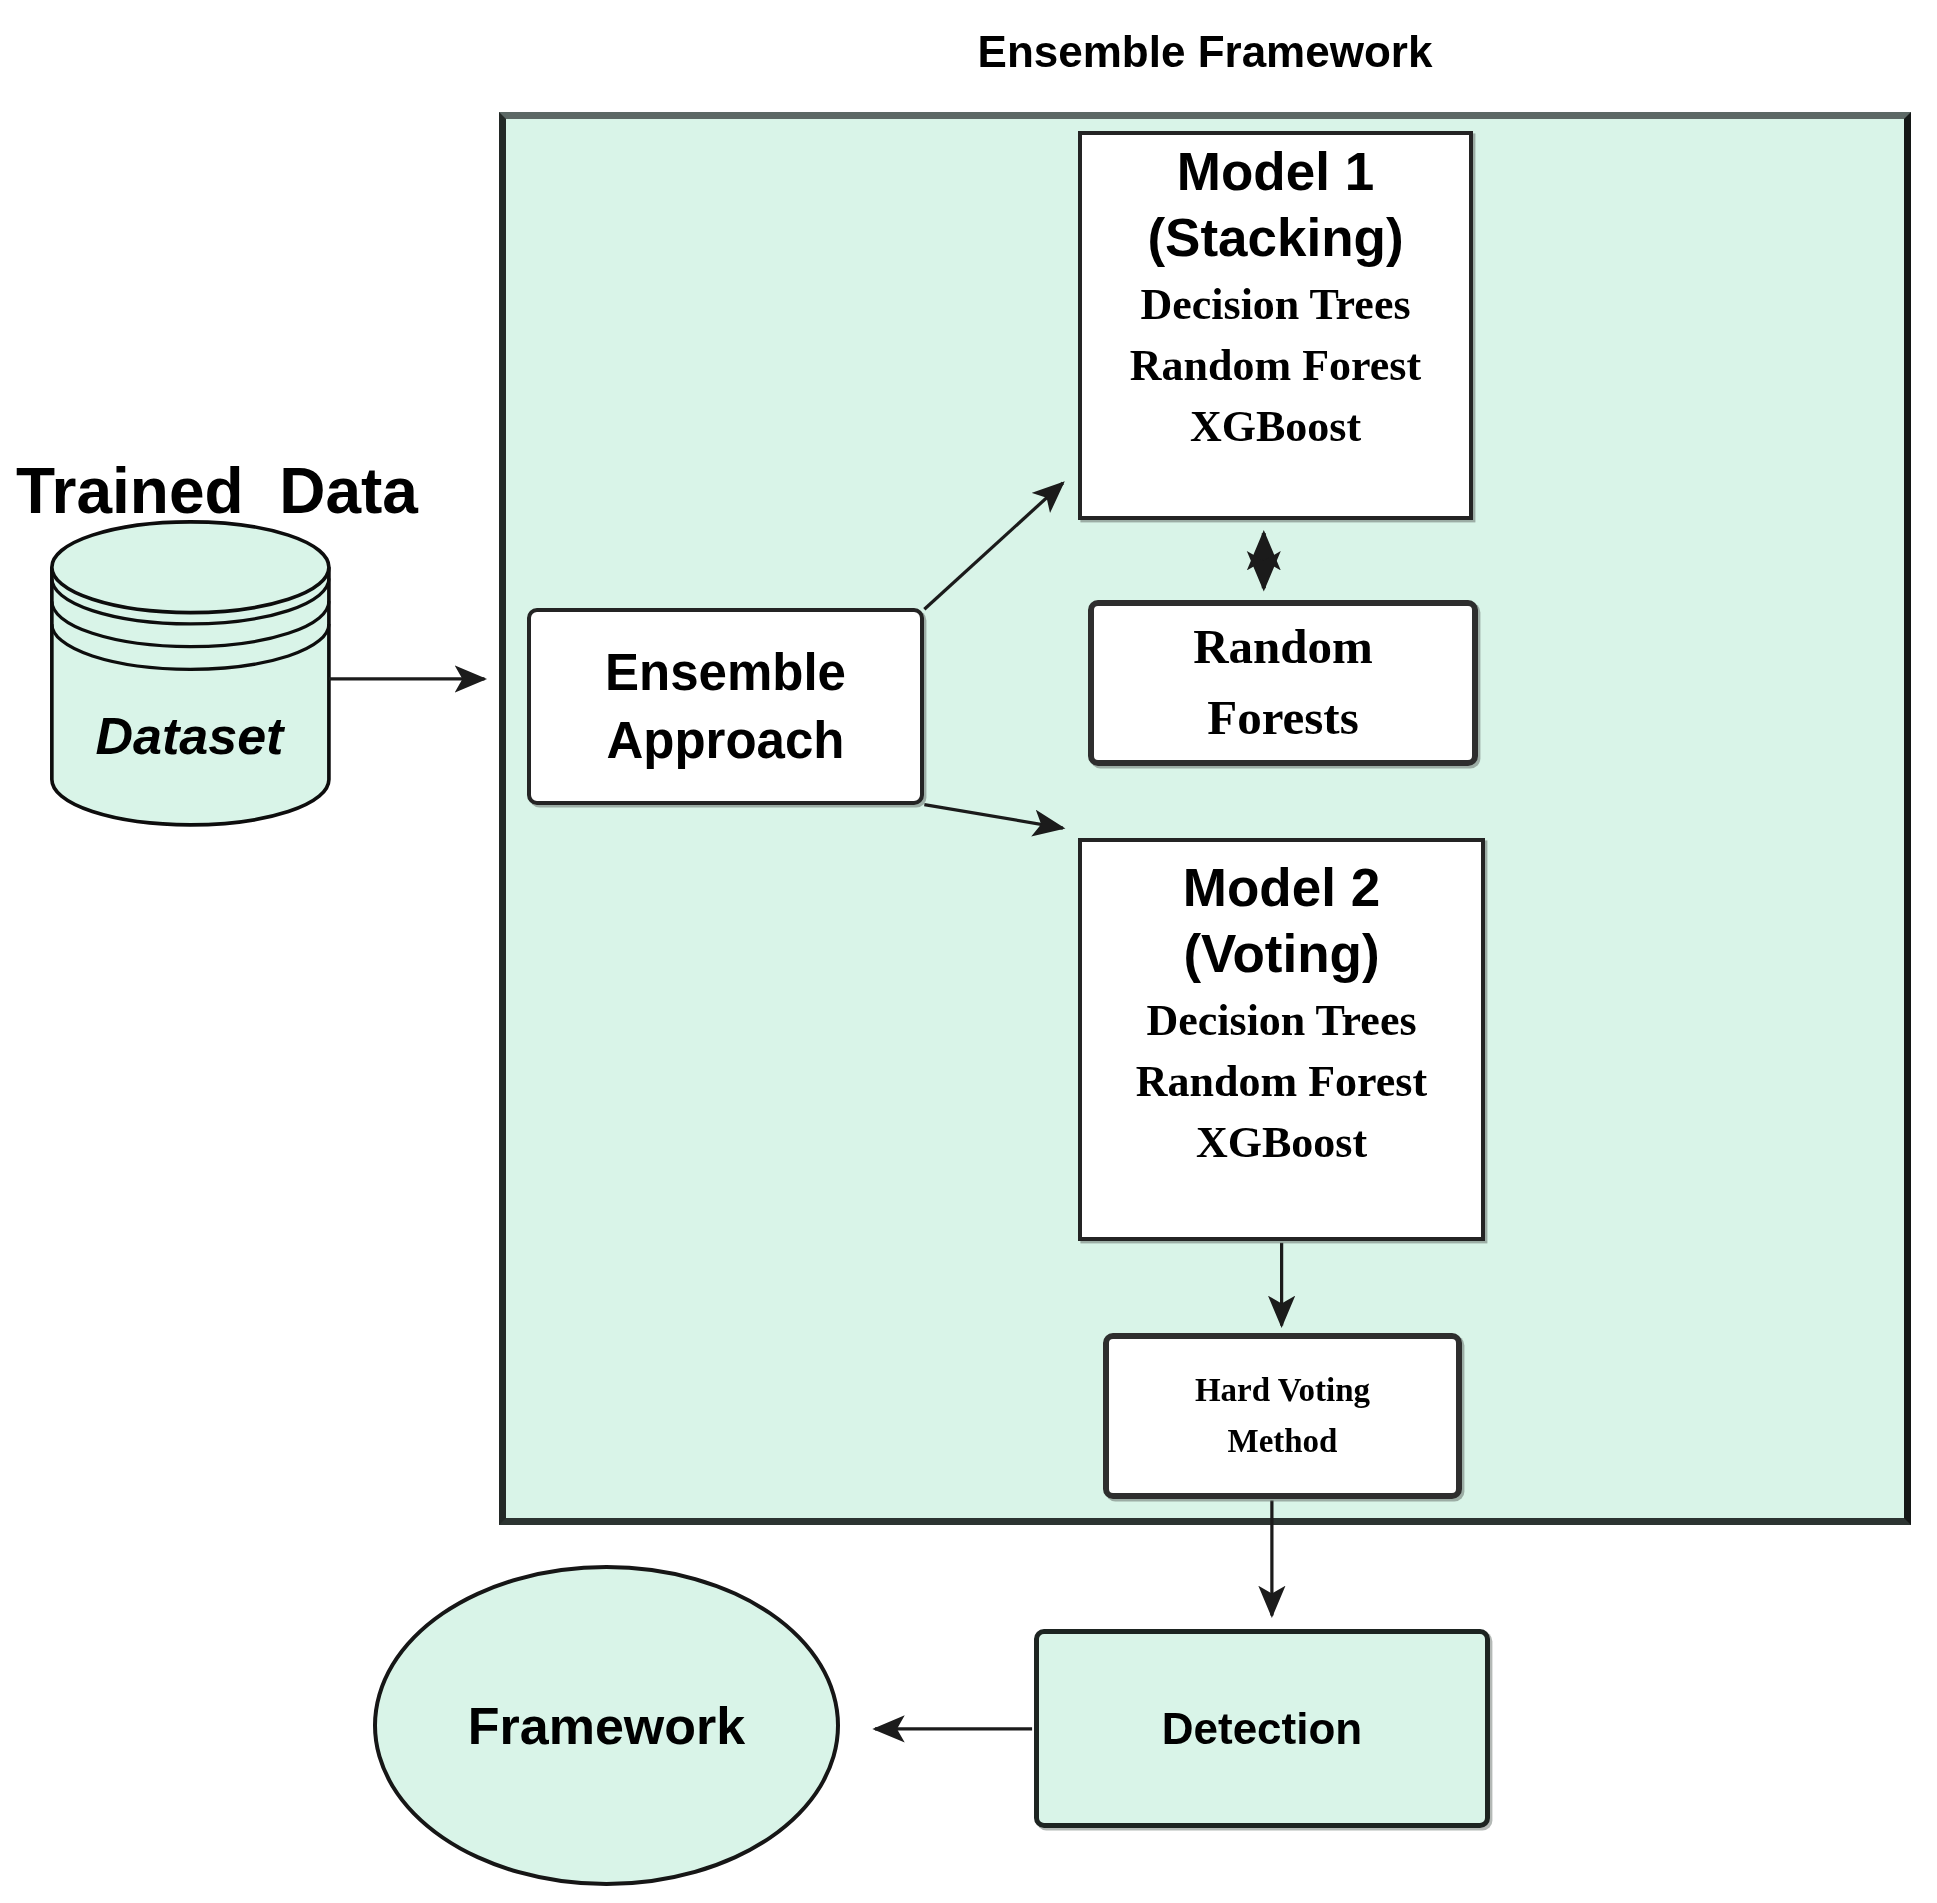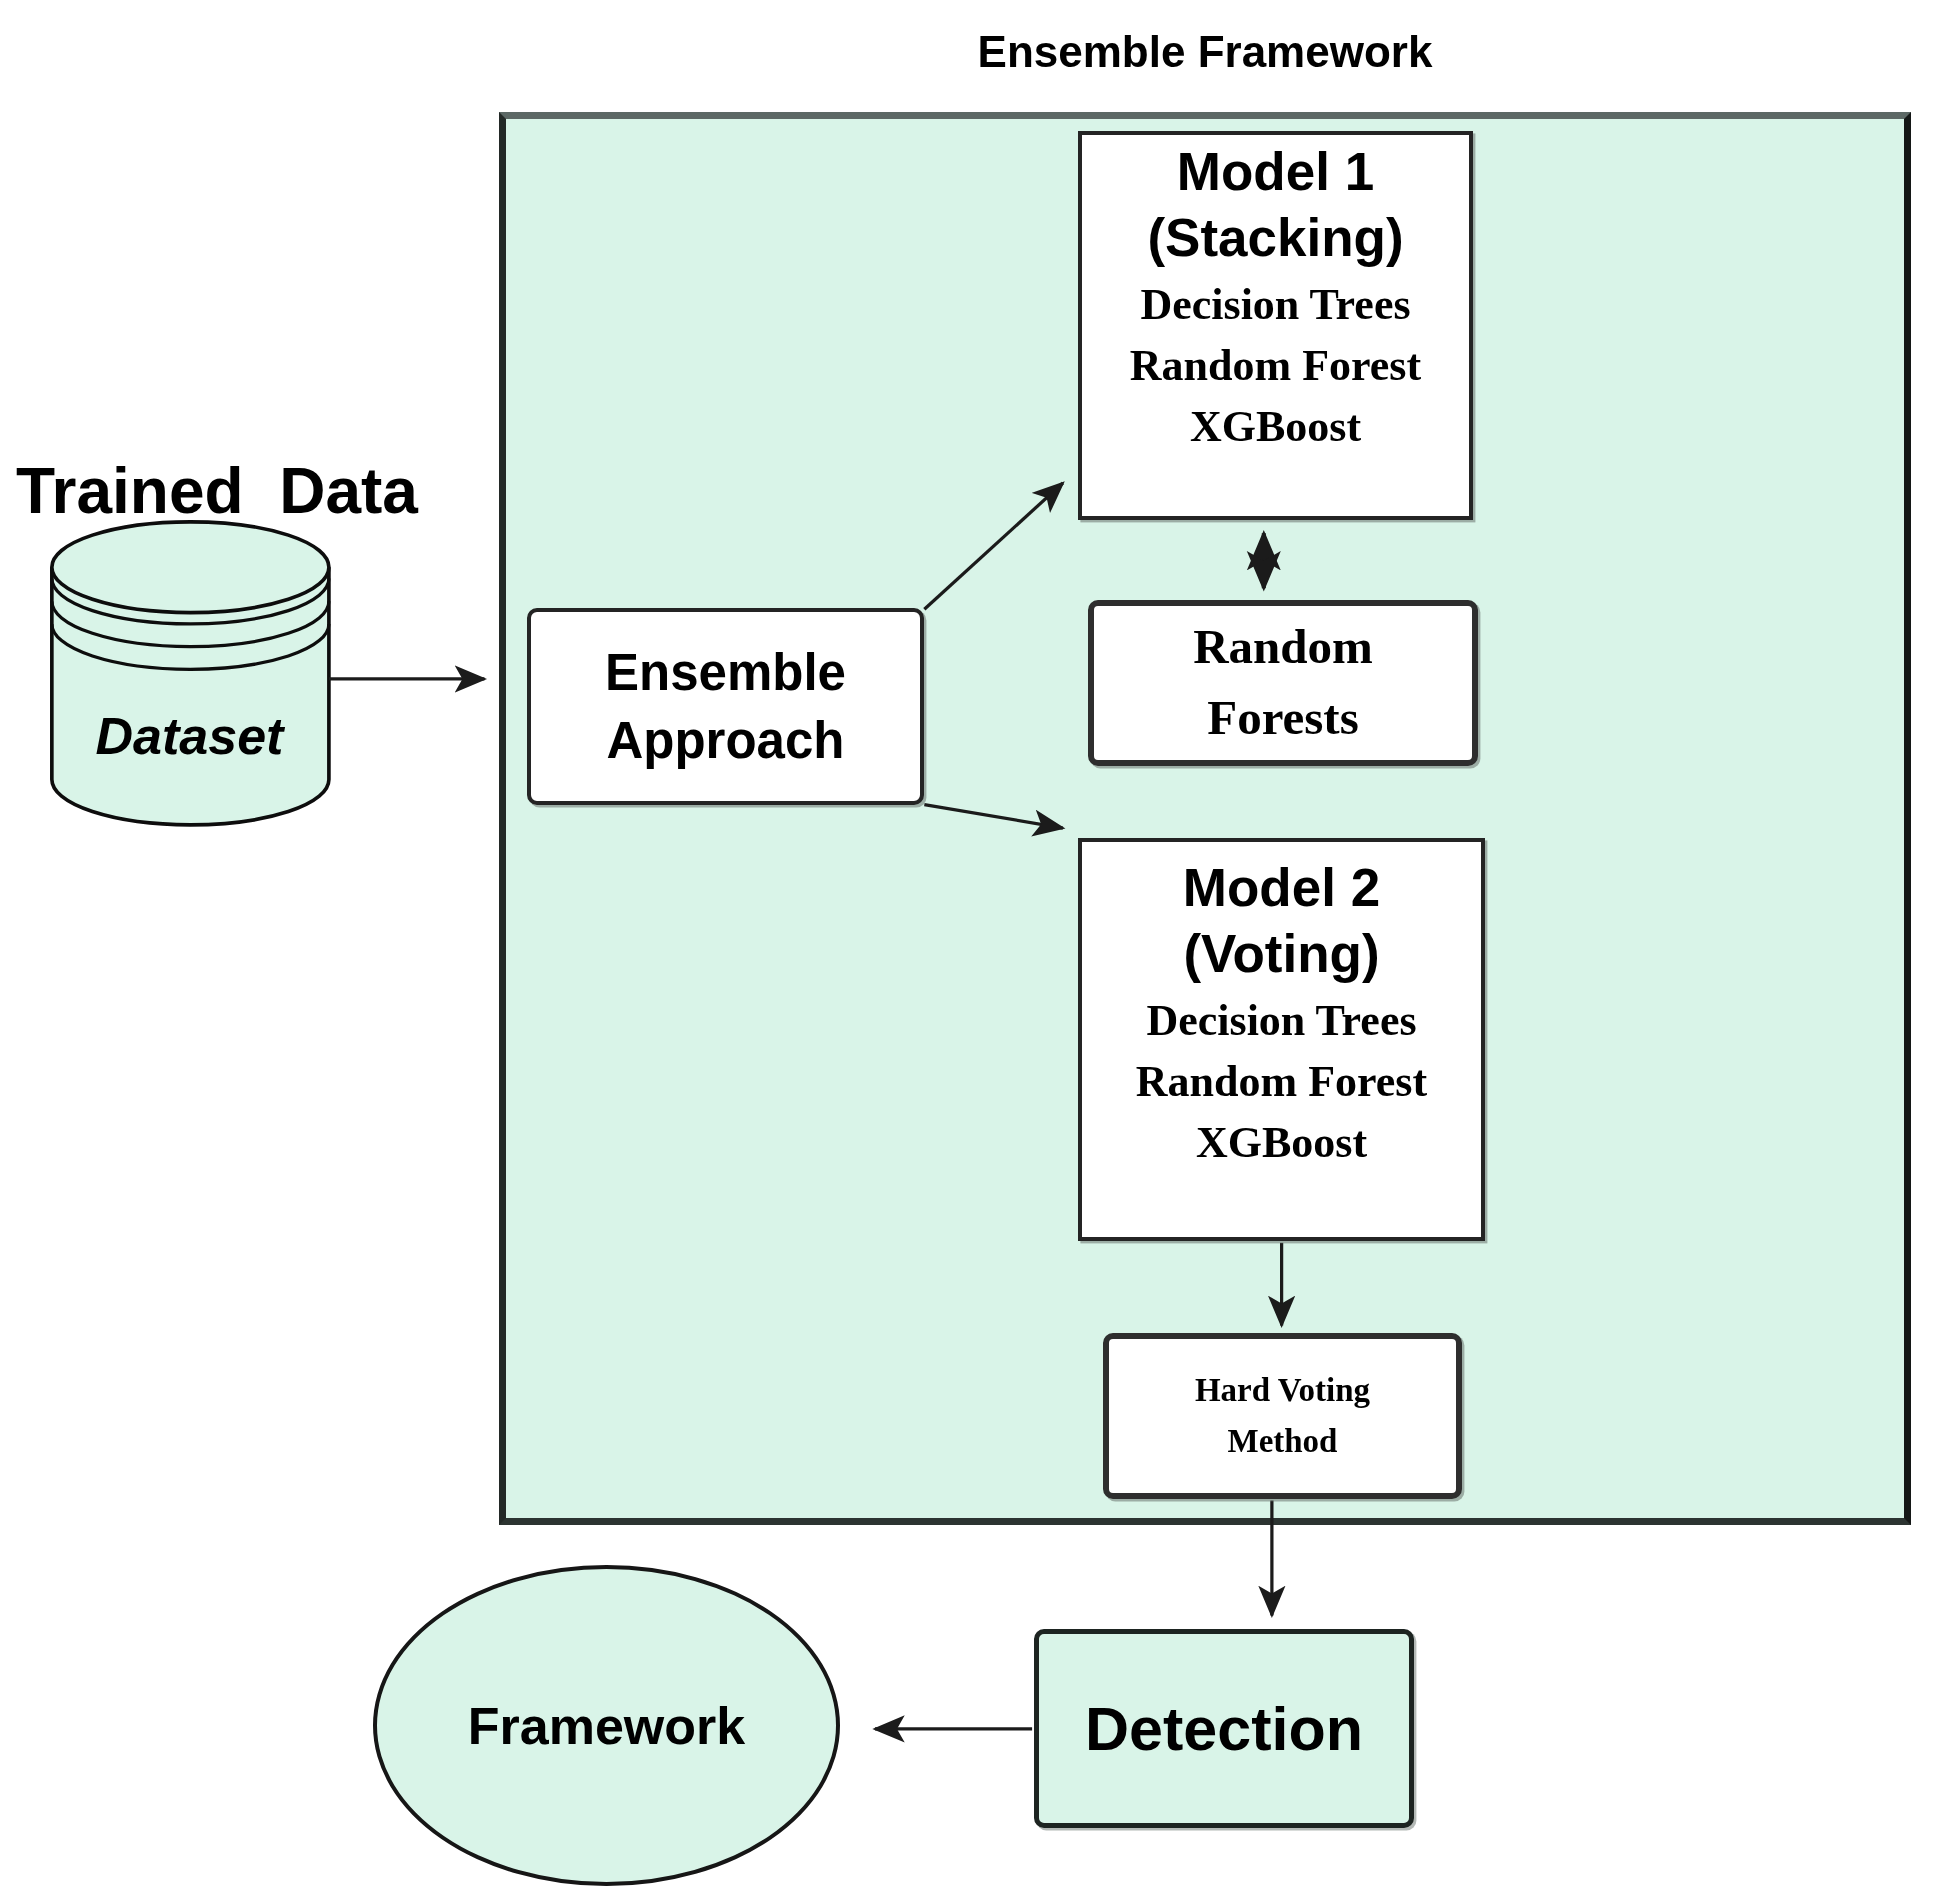--- a/index.html
+++ b/index.html
@@ -44,21 +44,21 @@
   .dataset-label{left:50px;top:706px;width:279px;font-size:52px;text-align:center;font-style:italic;}
 
   .ensemble-box{left:527px;top:608px;width:397px;height:197px;font-size:51px;line-height:1.32;}
   .model-box{left:1078px;top:131px;width:395px;height:389px;padding-top:4px;text-align:center;}
   .model2-box{left:1078px;top:838px;width:407px;height:403px;padding-top:13px;text-align:center;}
   .model-heading{font-size:53px;line-height:1.24;margin-bottom:4.9px;}
   .model-item{font-size:44px;line-height:1.38;}
   .rf-box{left:1088px;top:600px;width:390px;height:166px;font-size:49px;line-height:1.44;}
   .hv-box{left:1103px;top:1333px;width:359px;height:166px;font-size:33px;line-height:1.55;}
   .detection-box{
-    left:1034px;top:1629px;width:380px;height:199px;font-size:61px;
+    left:1034px;top:1629px;width:456px;height:199px;font-size:44px;
     background:var(--fill-mint);border:5.7px solid #1d2421;
     box-shadow:2.4px 2.4px 0 rgba(105,115,110,0.5);
   }
   .evaluation-ellipse{
     left:373px;top:1565px;width:467px;height:321px;font-size:52px;
     background:var(--fill-mint);border:4px solid #161616;border-radius:50%;
   }
   svg.overlay{position:absolute;left:0;top:0;z-index:1;pointer-events:none;}
   .shape-mint{fill:var(--fill-mint);stroke:#0d0d0d;stroke-width:4.5;}
   .rim{fill:none;stroke:#0d0d0d;stroke-width:4;}

